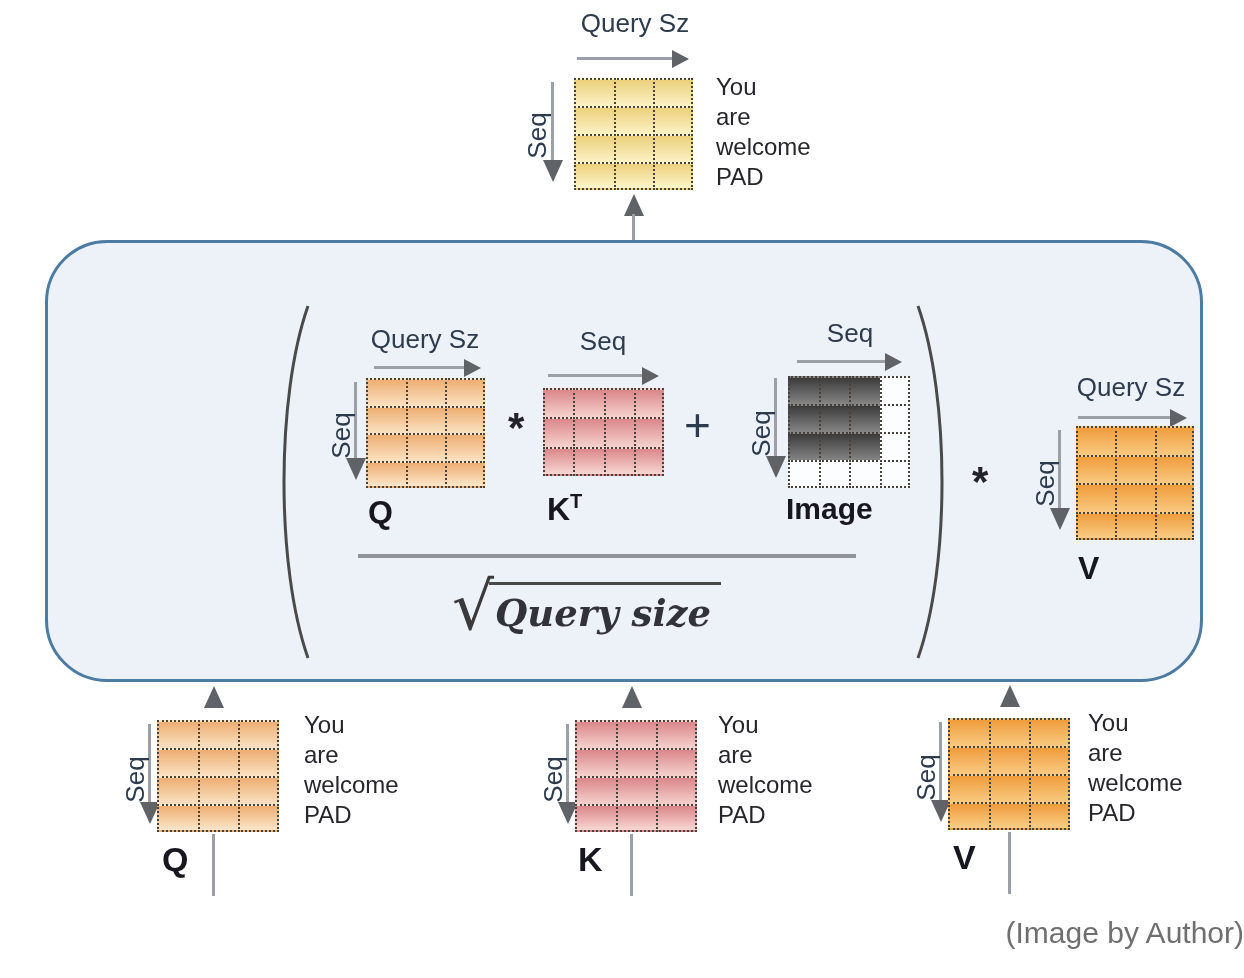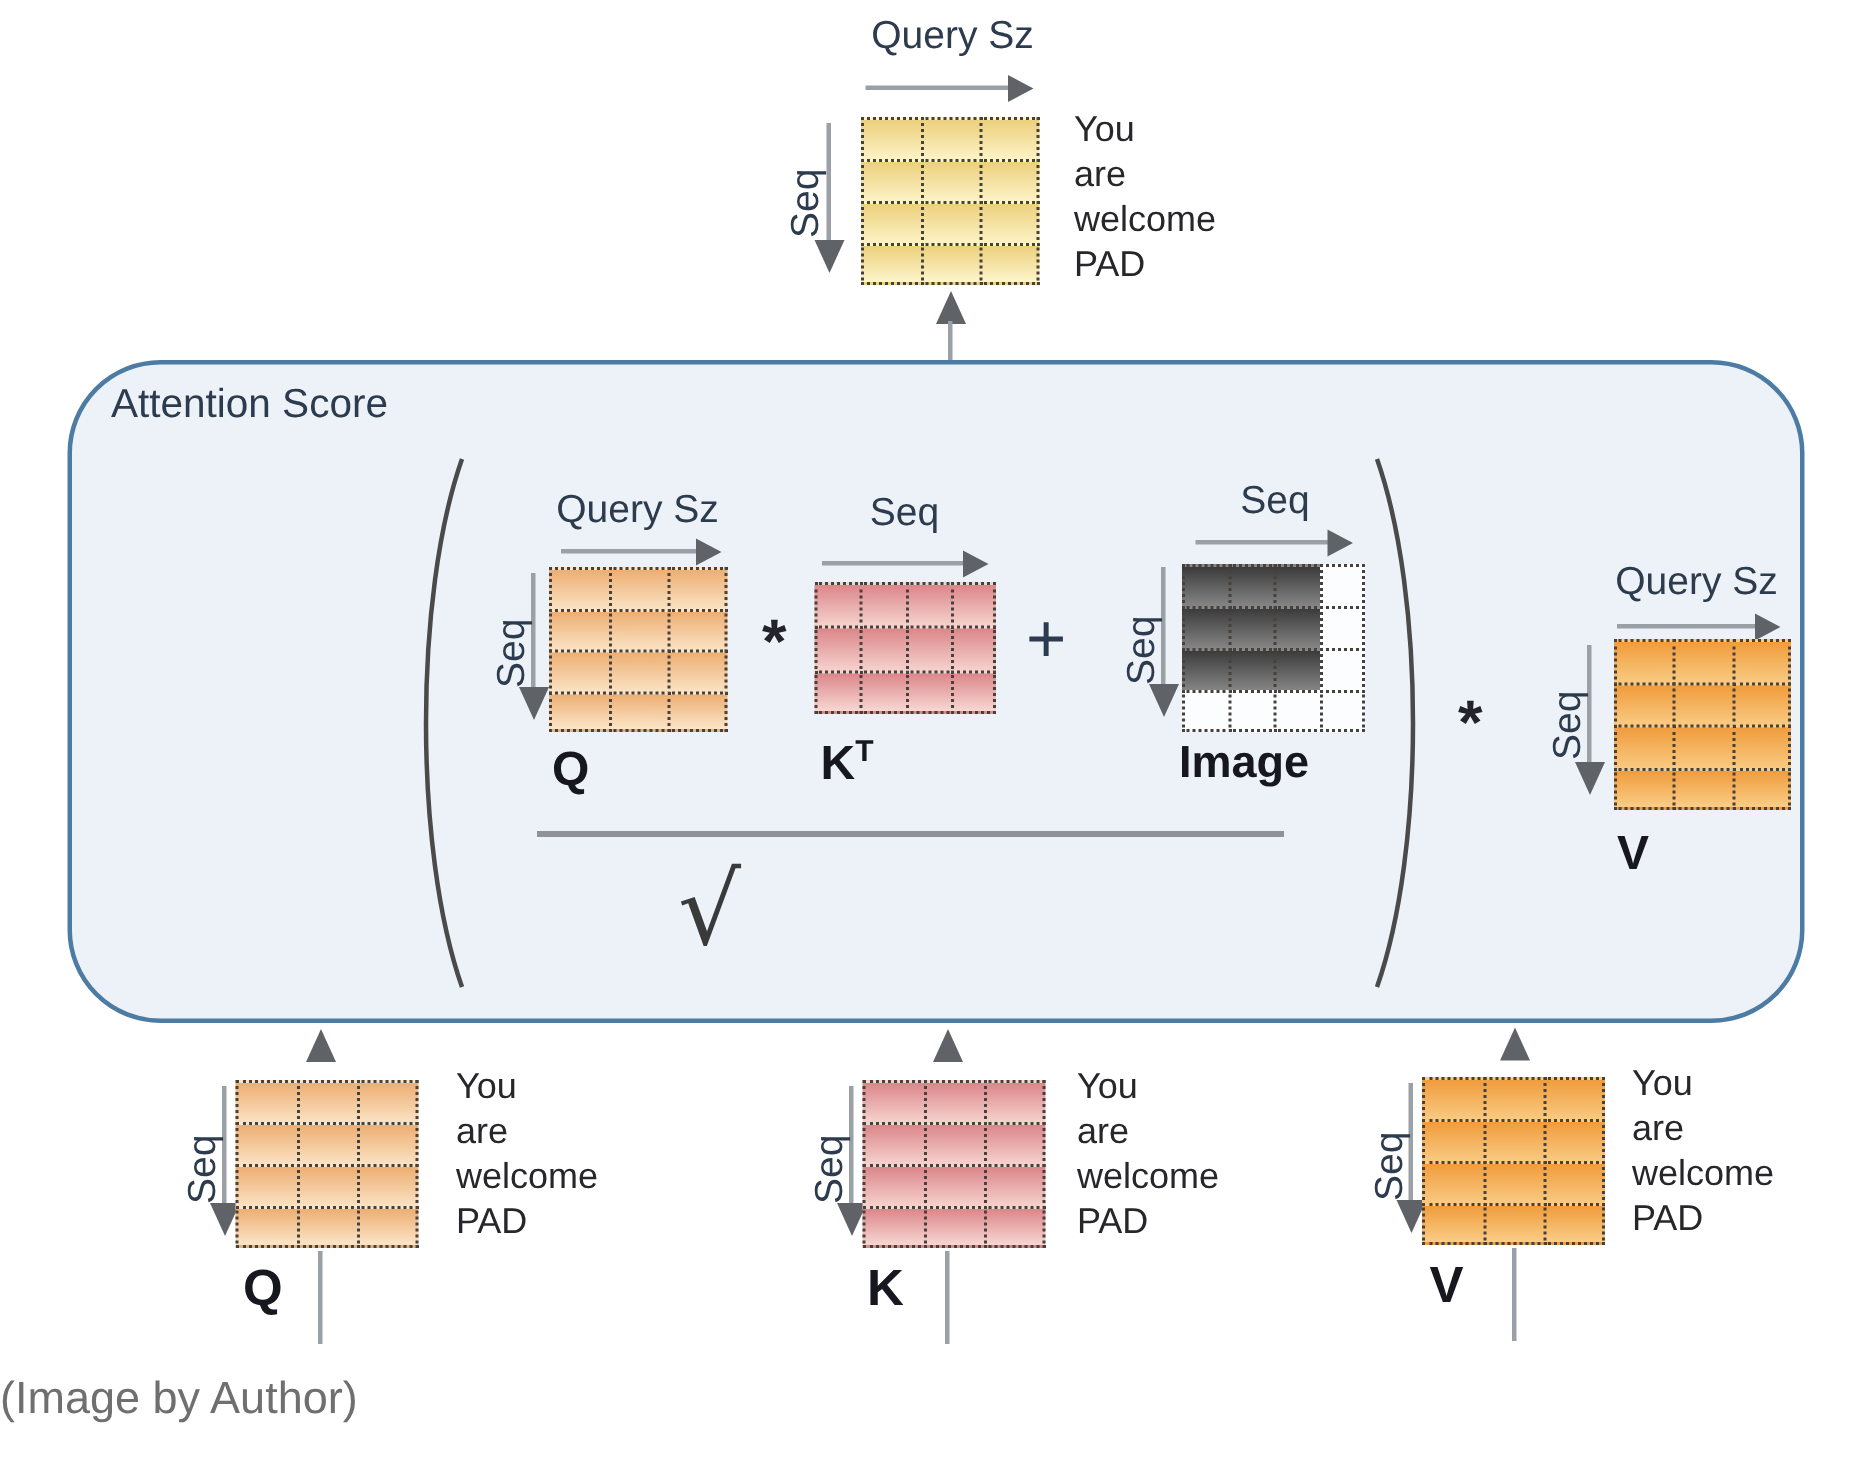--- a/index.html
+++ b/index.html
@@ -44,21 +44,21 @@
   .op{position:absolute;font-size:42px;font-weight:bold;color:#23232b;}
   .op-plus{position:absolute;font-size:46px;font-weight:normal;color:#2c3b4d;}
 
   
   .frac-line{position:absolute;left:358px;top:554px;width:498px;height:4px;background:#8f9398;}
   .sqrt-group{position:absolute;left:452px;top:574px;display:flex;align-items:flex-start;color:#3a3a3a;}
   .radical{font-size:66px;line-height:66px;font-family:"DejaVu Serif",serif;color:#3a3a3a;}
   .radicand{font-family:"DejaVu Serif",serif;font-style:italic;font-weight:600;font-size:37px;border-top:3.5px solid #4a4a4a;padding:6px 10px 0 6px;margin-left:-5px;margin-top:8px;color:#32323a;}
 
   .paren{position:absolute;}
-  .caption{position:absolute;left:0;top:916px;width:100%;text-align:left;font-size:30px;color:#6f6f6f;}
+  .caption{position:absolute;left:0;top:916px;width:100%;text-align:right;font-size:30px;color:#6f6f6f;}
 </style>
 </head>
 <body>
 
 <div class="canvas">
 
   <div class="axis-label" style="left:565px;top:8px;width:140px;">Query Sz</div>
   <div class="hline" style="left:577px;top:57px;width:96px;"></div>
   <div class="ah-right" style="left:672px;top:50px;"></div>
 
@@ -85,21 +85,20 @@
     <div>You</div>
     <div>are</div>
     <div>welcome</div>
     <div>PAD</div>
   </div>
 
   <div class="ah-up" style="left:624px;top:194px;"></div>
   <div class="vline" style="left:632px;top:214px;height:28px;"></div>
 
   <div class="attention-box"></div>
-  <div class="box-title">Attention Score</div>
 
   <svg class="paren" style="left:266px;top:302px;" width="50" height="360" viewBox="0 0 50 360">
     <path d="M42,4 C10,95 10,265 42,356" stroke="#4a4a4a" stroke-width="3" fill="none"></path>
   </svg>
 
   <div class="axis-label" style="left:355px;top:324px;width:140px;">Query Sz</div>
   <div class="hline" style="left:374px;top:366px;width:92px;"></div>
   <div class="ah-right" style="left:464px;top:359px;"></div>
   <div class="vline" style="left:354px;top:382px;height:78px;"></div>
   <div class="ah-down" style="left:346px;top:458px;"></div>
@@ -169,20 +168,21 @@
     </div>
   <div class="mat-label" style="left:786px;top:492px;font-size:30px;">Image</div>
 
   <svg class="paren" style="left:910px;top:302px;" width="50" height="360" viewBox="0 0 50 360">
     <path d="M8,4 C40,95 40,265 8,356" stroke="#4a4a4a" stroke-width="3" fill="none"></path>
   </svg>
 
   <div class="frac-line"></div>
   <div class="sqrt-group">
     <span class="radical">√</span>
+    <span class="radicand">Query size</span>
   </div>
 
   <div class="op" style="left:972px;top:458px;">*</div>
 
   <div class="axis-label" style="left:1056px;top:372px;width:150px;">Query Sz</div>
   <div class="hline" style="left:1078px;top:416px;width:94px;"></div>
   <div class="ah-right" style="left:1170px;top:409px;"></div>
   <div class="vline" style="left:1058px;top:430px;height:80px;"></div>
   <div class="ah-down" style="left:1050px;top:508px;"></div>
   <div class="vtext" style="left:1005px;top:468px;">Seq</div>

